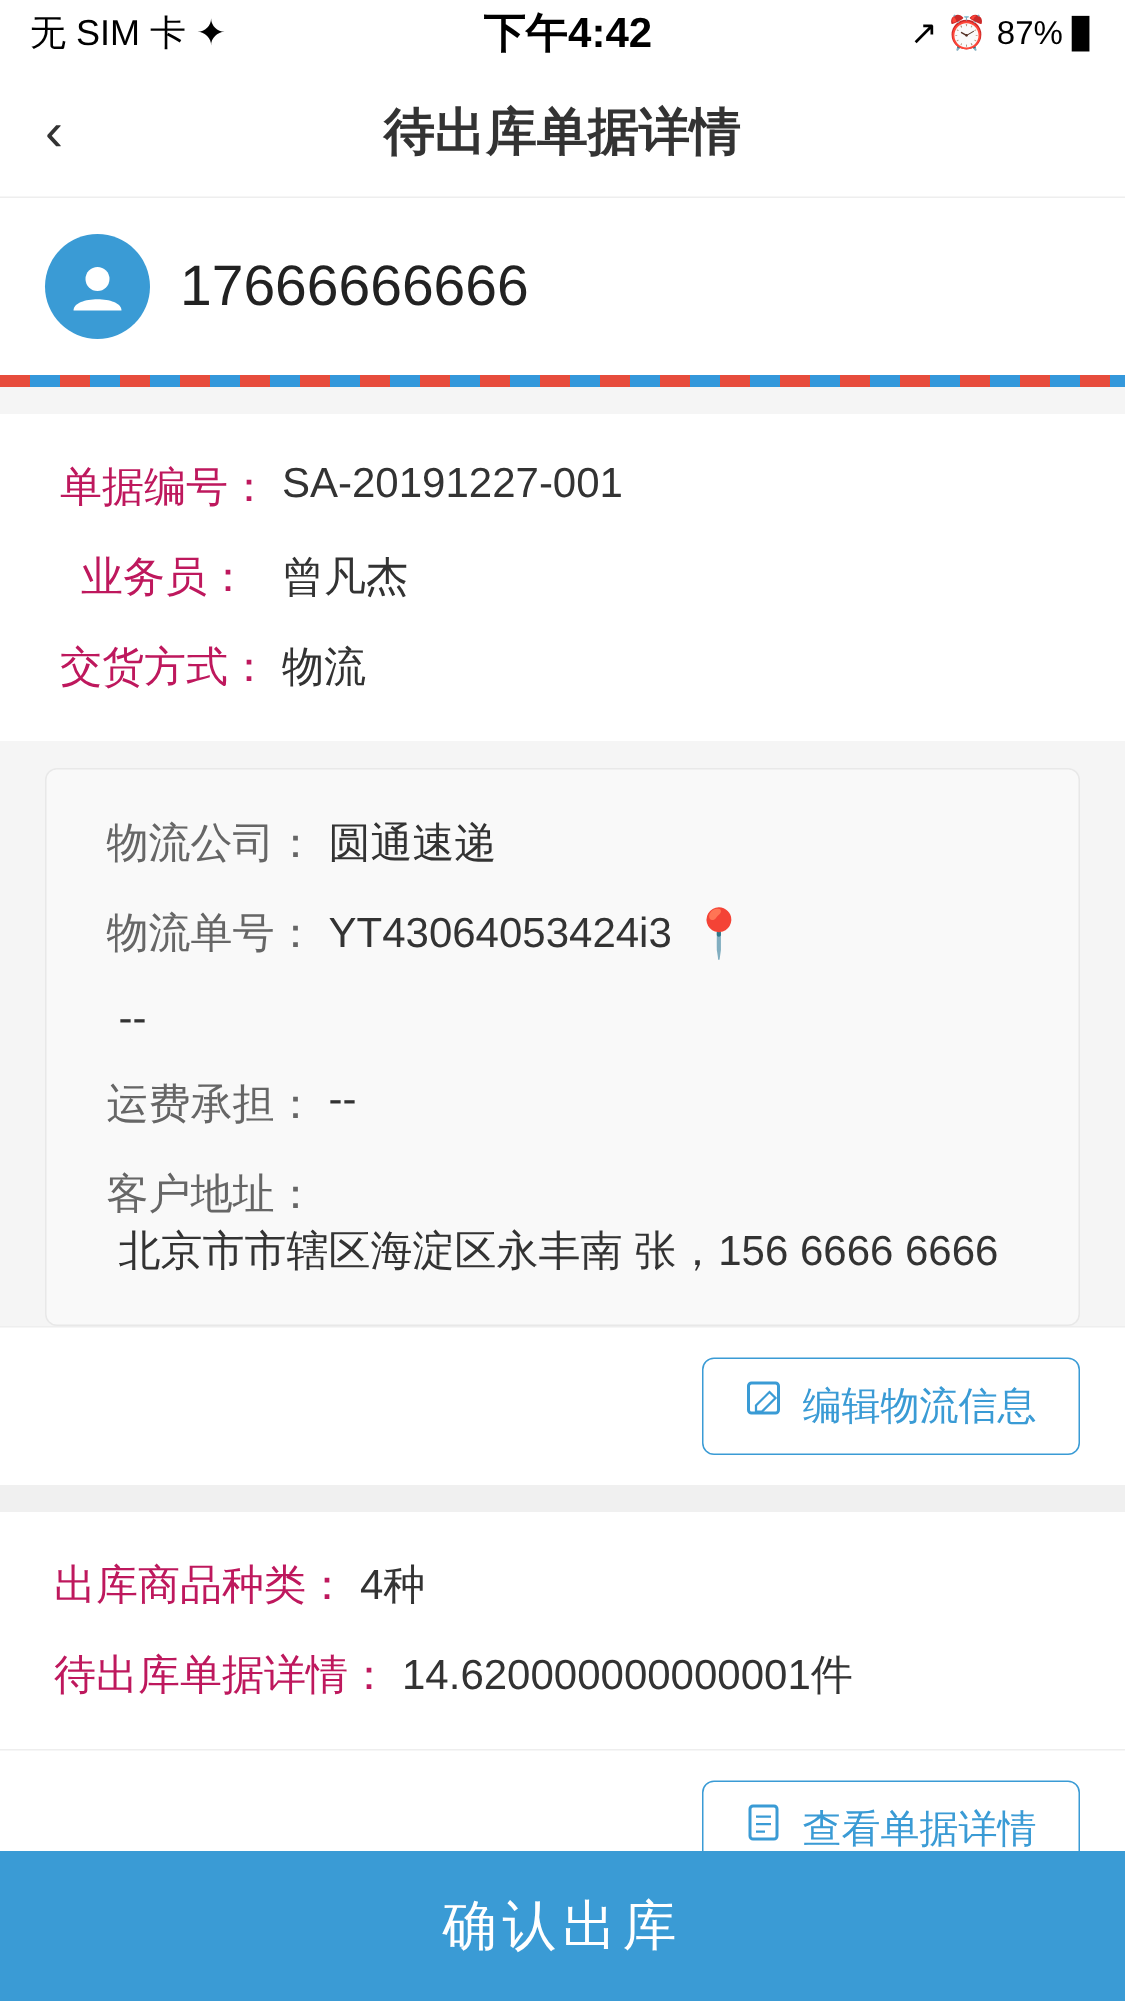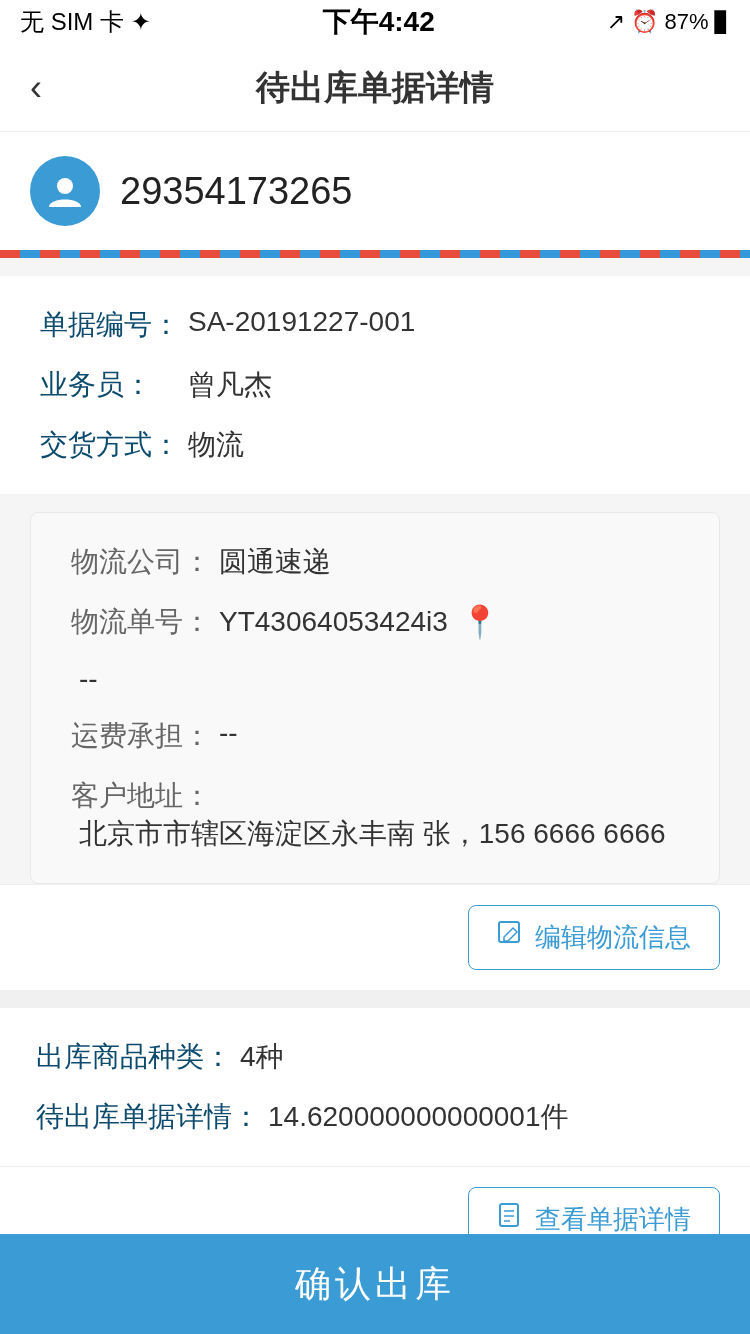--- a/index.html
+++ b/index.html
@@ -96,23 +96,23 @@
       padding: 30px 40px;
     }
     .info-row {
       display: flex;
       align-items: flex-start;
       margin-bottom: 22px;
       font-size: 28px;
     }
     .info-row:last-child { margin-bottom: 0; }
     .info-label {
-      color: #0c4a6e;
+      color: #be185d;
       min-width: 140px;
-      text-align: left;
+      text-align: center;
       flex-shrink: 0;
     }
     .info-value {
       color: #333;
       margin-left: 8px;
       flex: 1;
     }
 
     
     .logistics-card {
@@ -252,21 +252,21 @@
     <div class="nav-title">待出库单据详情</div>
   </div>
 
   <div class="customer-header">
     <div class="avatar">
       <svg viewBox="0 0 40 40" fill="none" xmlns="http://www.w3.org/2000/svg">
         <circle cx="20" cy="15" r="8" fill="white"></circle>
         <path d="M4 36 C4 26 36 26 36 36" fill="white"></path>
       </svg>
     </div>
-    <div class="customer-phone">29354173265</div>
+    <div class="customer-phone">17666666666</div>
   </div>
 
   <div class="dashed-border"></div>
 
   <div class="info-section">
     <div class="info-row">
       <span class="info-label">单据编号：</span>
       <span class="info-value">SA-20191227-001</span>
     </div>
     <div class="info-row">

